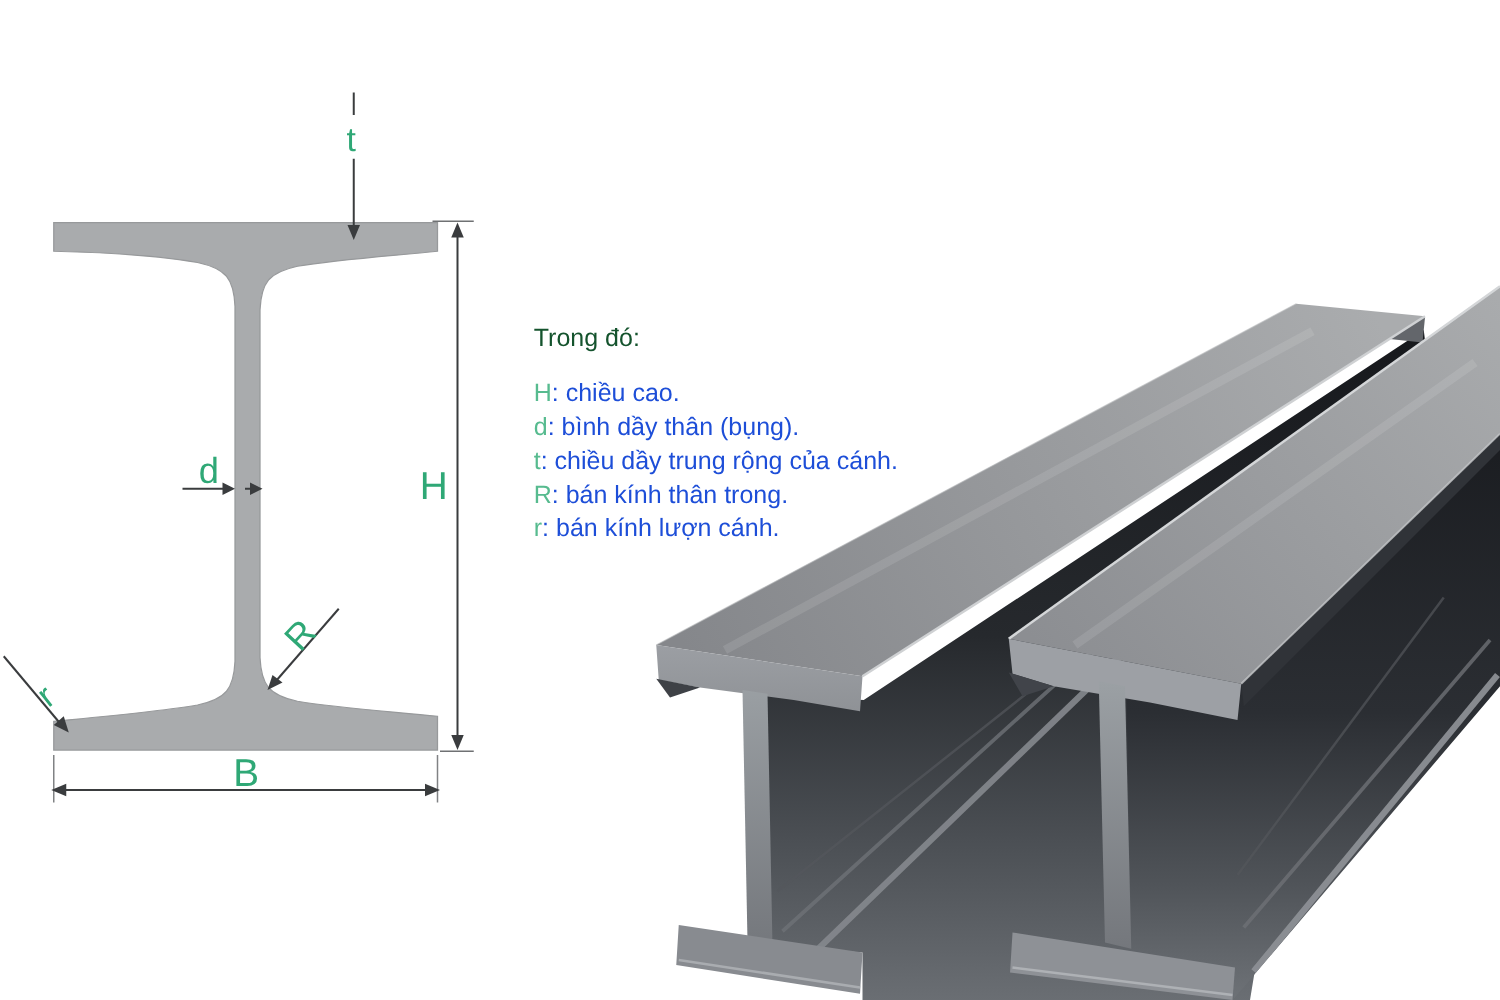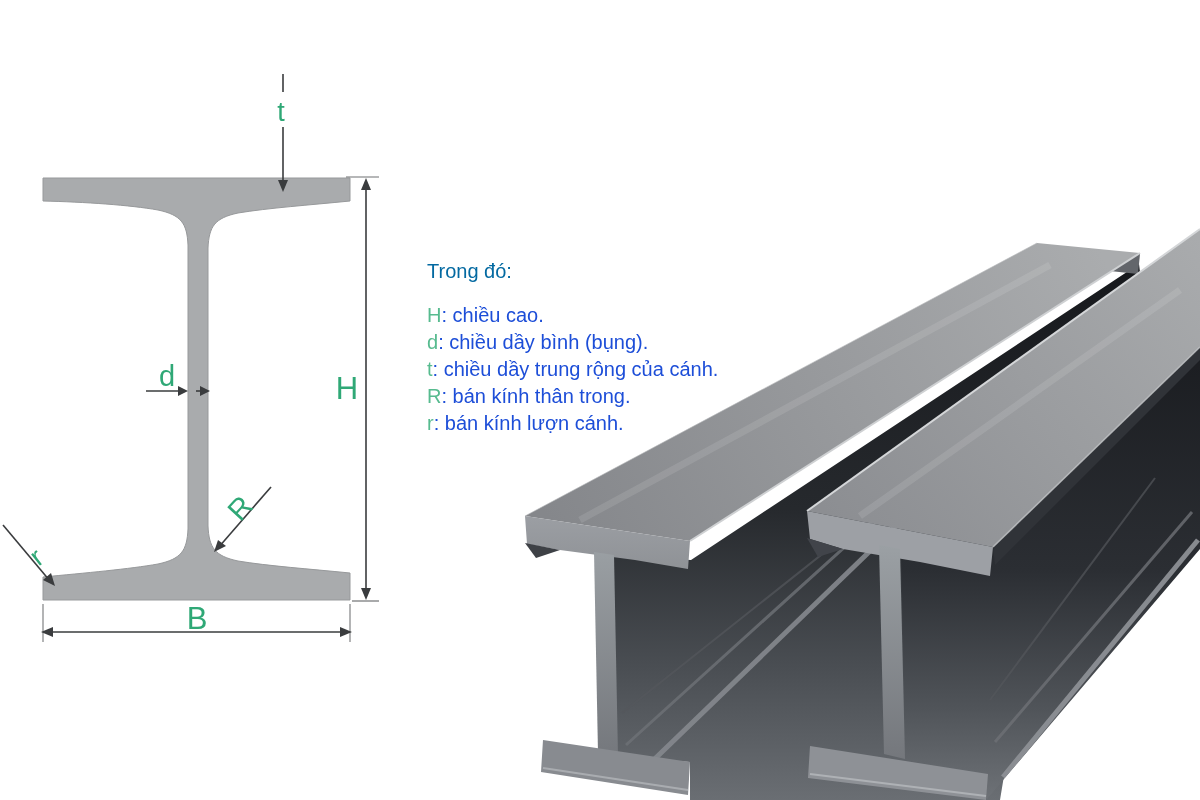--- a/index.html
+++ b/index.html
@@ -6,21 +6,21 @@
   #canvas{
     position:relative;width:1200px;height:800px;background:#ffffff;
     overflow:hidden;font-family:"Liberation Sans",sans-serif;
   }
   #scene{position:absolute;left:0;top:0;width:1200px;height:800px;}
   .dim-label{font-family:"Liberation Sans",sans-serif;}
   #legend{
     position:absolute;left:427px;top:258px;width:330px;
     color:#414143;font-size:20px;line-height:27px;
   }
-  #legend .legend-title{margin:0 0 17px 0;font-size:20px;color:#0369a1;}
+  #legend .legend-title{margin:0 0 17px 0;font-size:20px;color:#14532d;}
   .legend-row{white-space:nowrap;}
   .legend-row .sym{color:#57bb8f;}
   .legend-row .desc{color:#1d4ed8;}
 </style>
 </head>
 <body>
 
 <div id="canvas">
 
   <svg id="scene" viewBox="0 0 1200 800" xmlns="http://www.w3.org/2000/svg">
@@ -160,20 +160,20 @@
         <polygon points="352,632 340,627 340,637" fill="#3a3c3e" stroke="none"></polygon>
       </g>
       <text class="dim-label" x="197" y="629" text-anchor="middle" font-size="31" fill="#2fa876">B</text>
     </g>
   </svg>
 
   <div id="legend">
     <p class="legend-title">Trong đó:</p>
     <div>
         <div class="legend-row"><span class="sym">H</span><span class="desc">: chiều cao.</span></div>
-        <div class="legend-row"><span class="sym">d</span><span class="desc">: chiều dầy bình (bụng).</span></div>
+        <div class="legend-row"><span class="sym">d</span><span class="desc">: bình dầy thân (bụng).</span></div>
         <div class="legend-row"><span class="sym">t</span><span class="desc">: chiều dầy trung rộng của cánh.</span></div>
         <div class="legend-row"><span class="sym">R</span><span class="desc">: bán kính thân trong.</span></div>
         <div class="legend-row"><span class="sym">r</span><span class="desc">: bán kính lượn cánh.</span></div>
       </div>
   </div>
 
 </div>
 
 </body></html>

